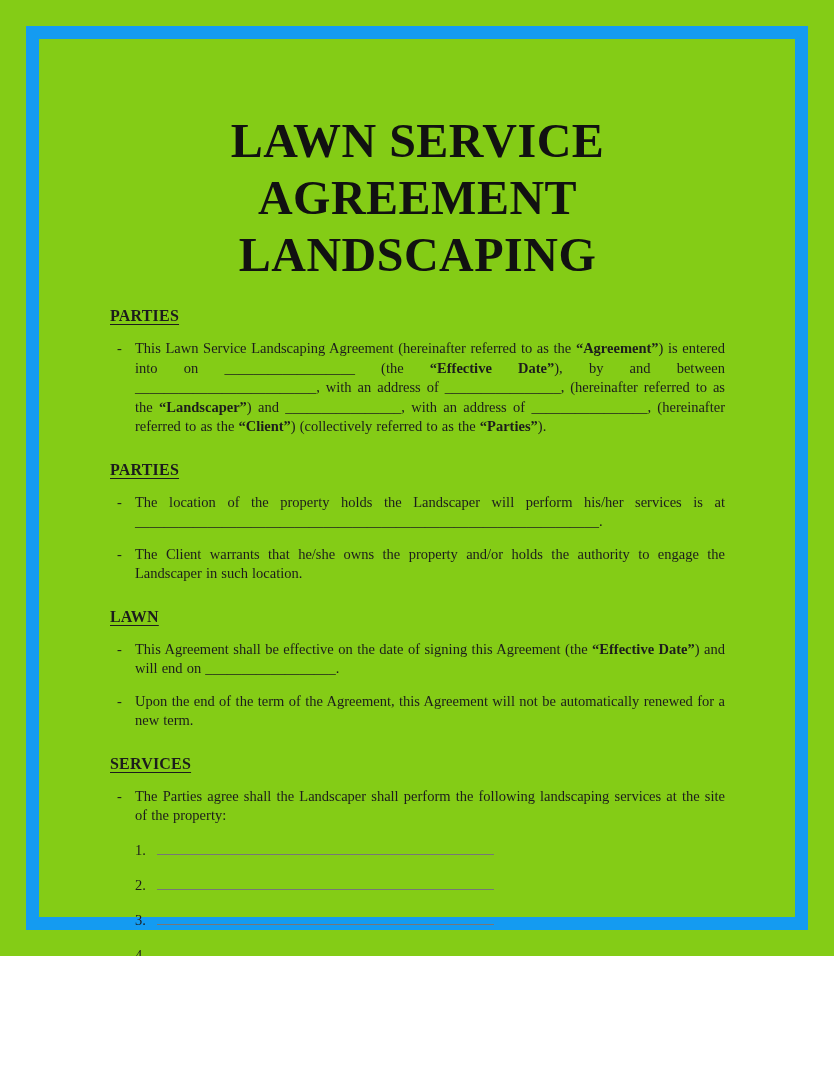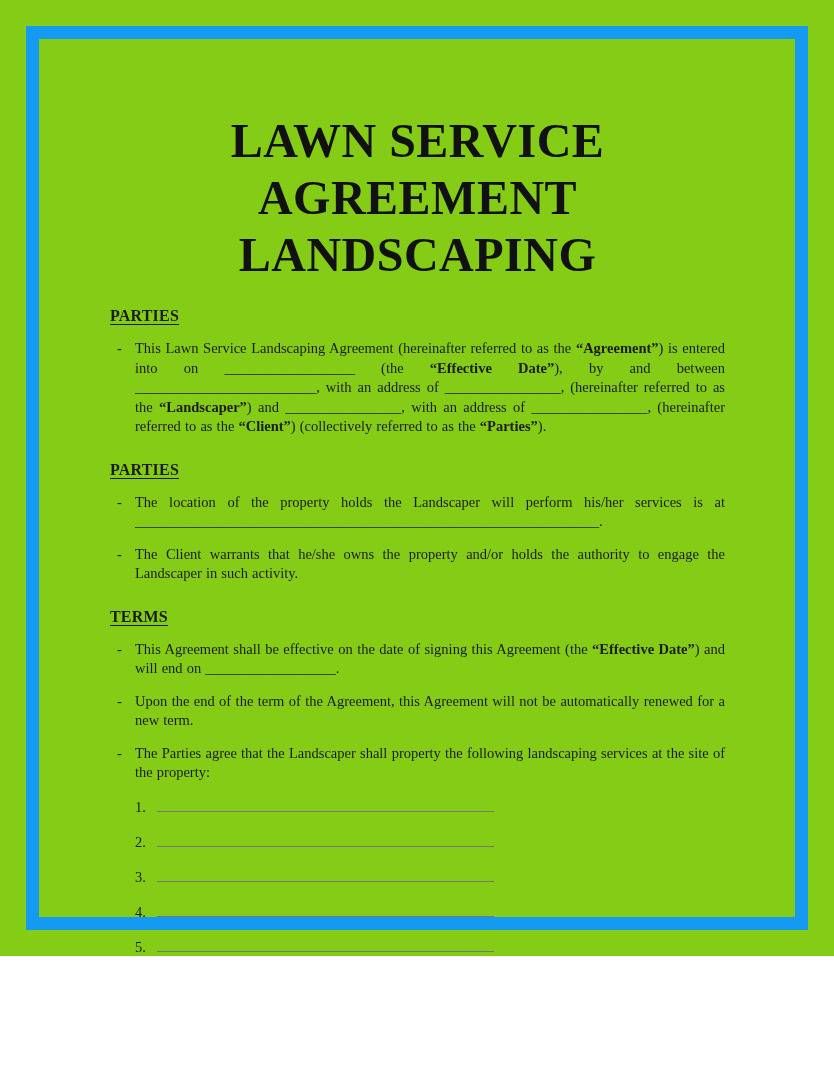--- a/index.html
+++ b/index.html
@@ -104,40 +104,41 @@
     </section>
 
     <section>
       <h2 class="sec">PARTIES</h2>
       <div class="item">
         <span class="dash">-</span>
         <p class="txt">The location of the property holds the Landscaper will perform his/her services is at ________________________________________________________________.</p>
       </div>
       <div class="item">
         <span class="dash">-</span>
-        <p class="txt">The Client warrants that he/she owns the property and/or holds the authority to engage the Landscaper in such activity.</p>
+        <p class="txt">The Client warrants that he/she owns the property and/or holds the authority to engage the Landscaper in such location.</p>
       </div>
     </section>
 
     <section>
-      <h2 class="sec">TERMS</h2>
+      <h2 class="sec">LAWN</h2>
       <div class="item">
         <span class="dash">-</span>
         <p class="txt">This Agreement shall be effective on the date of signing this Agreement (the <b>“Effective Date”</b>) and will end on __________________.</p>
       </div>
       <div class="item">
         <span class="dash">-</span>
         <p class="txt">Upon the end of the term of the Agreement, this Agreement will not be automatically renewed for a new term.</p>
       </div>
     </section>
 
     <section>
+      <h2 class="sec">SERVICES</h2>
       <div class="item">
         <span class="dash">-</span>
-        <p class="txt">The Parties agree that the Landscaper shall property the following landscaping services at the site of the property:</p>
+        <p class="txt">The Parties agree shall the Landscaper shall perform the following landscaping services at the site of the property:</p>
       </div>
 
       <div class="num-list">
         <div class="num-row">
           <span class="num">1.</span>
           <span class="blank-line"></span>
         </div>
         <div class="num-row">
           <span class="num">2.</span>
           <span class="blank-line"></span>

